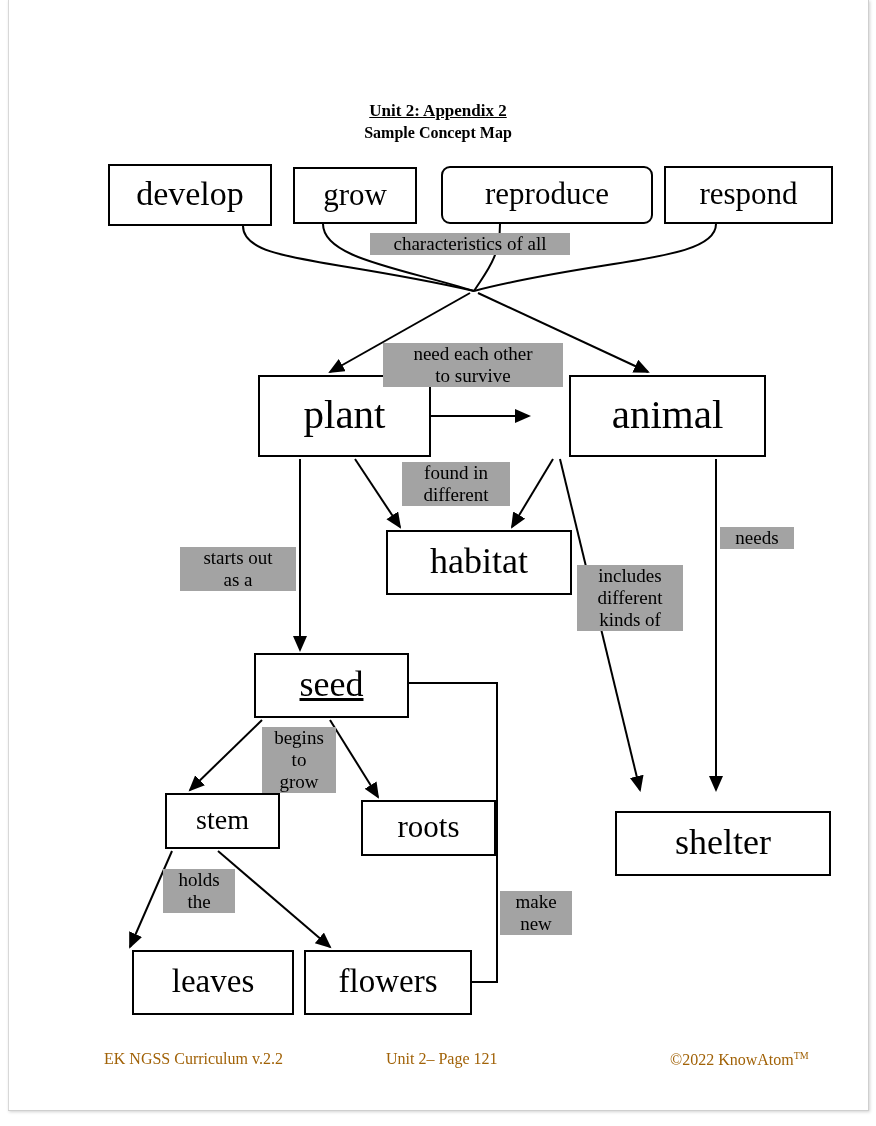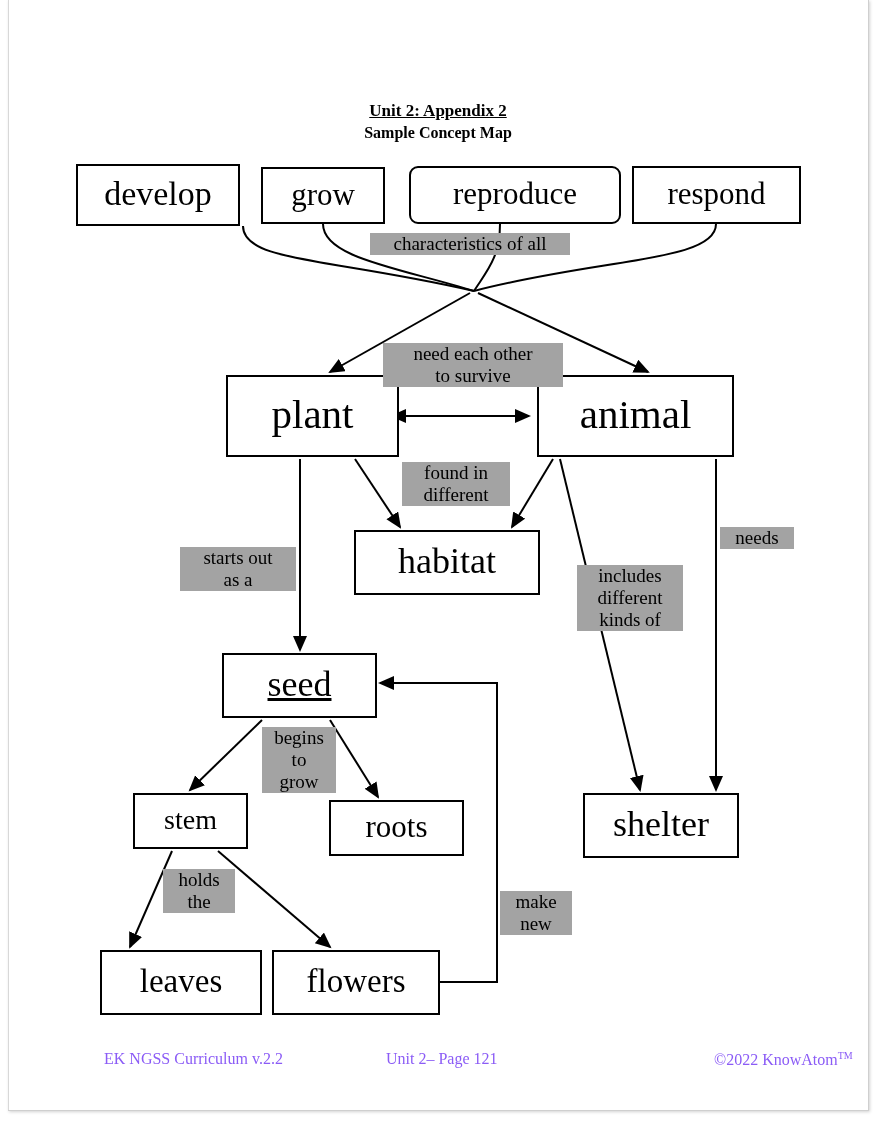--- a/index.html
+++ b/index.html
@@ -65,20 +65,21 @@
     position: absolute;
     box-sizing: border-box;
     border: 2px solid #000;
     background: #ffffff;
     display: flex;
     align-items: center;
     justify-content: center;
     font-family: "Liberation Serif", serif;
     color: #000;
     z-index: 3;
+    margin-left: 32px;
   }
   .node span {
     line-height: 1;
     display: block;
     padding-bottom: 3px;
   }
 
   
   .edge-label {
     position: absolute;
@@ -103,37 +104,36 @@
   }
 
   .footer {
     position: absolute;
     left: 0;
     right: 0;
     top: 1050px;
     height: 26px;
     font-family: "Liberation Serif", serif;
     font-size: 16px;
-    color: #8b5cf6;
+    color: #a16207;
   }
   .footer .f-left {
     position: absolute;
     left: 104px;
     top: 0;
   }
   .footer .f-center {
     position: absolute;
     left: 386px;
     top: 0;
   }
   .footer .f-right {
     position: absolute;
     left: 670px;
     top: 0;
-    margin-left: 44px;
   }
   .footer sup {
     font-size: 10px;
     vertical-align: super;
   }
 </style>
 </head>
 <body>
 
 <div id="page">
@@ -202,21 +202,21 @@
     </div>
     <div class="node" style="left: 537px; top: 375px; width: 197px; height: 82px;">
       <span style="font-size: 41px; text-align: right;">animal</span>
     </div>
     <div class="node" style="left: 354px; top: 530px; width: 186px; height: 65px;">
       <span style="font-size: 36px;">habitat</span>
     </div>
     <div class="node" style="left: 222px; top: 653px; width: 155px; height: 65px; text-decoration: underline;">
       <span style="font-size: 36px;">seed</span>
     </div>
-    <div class="node" style="left: 583px; top: 793px; width: 156px; height: 65px;">
+    <div class="node" style="left: 583px; top: 811px; width: 216px; height: 65px;">
       <span style="font-size: 36px;">shelter</span>
     </div>
     <div class="node" style="left: 133px; top: 793px; width: 115px; height: 56px;">
       <span style="font-size: 28px;">stem</span>
     </div>
     <div class="node" style="left: 329px; top: 800px; width: 135px; height: 56px;">
       <span style="font-size: 31px;">roots</span>
     </div>
     <div class="node" style="left: 100px; top: 950px; width: 162px; height: 65px;">
       <span style="font-size: 33px;">leaves</span>

